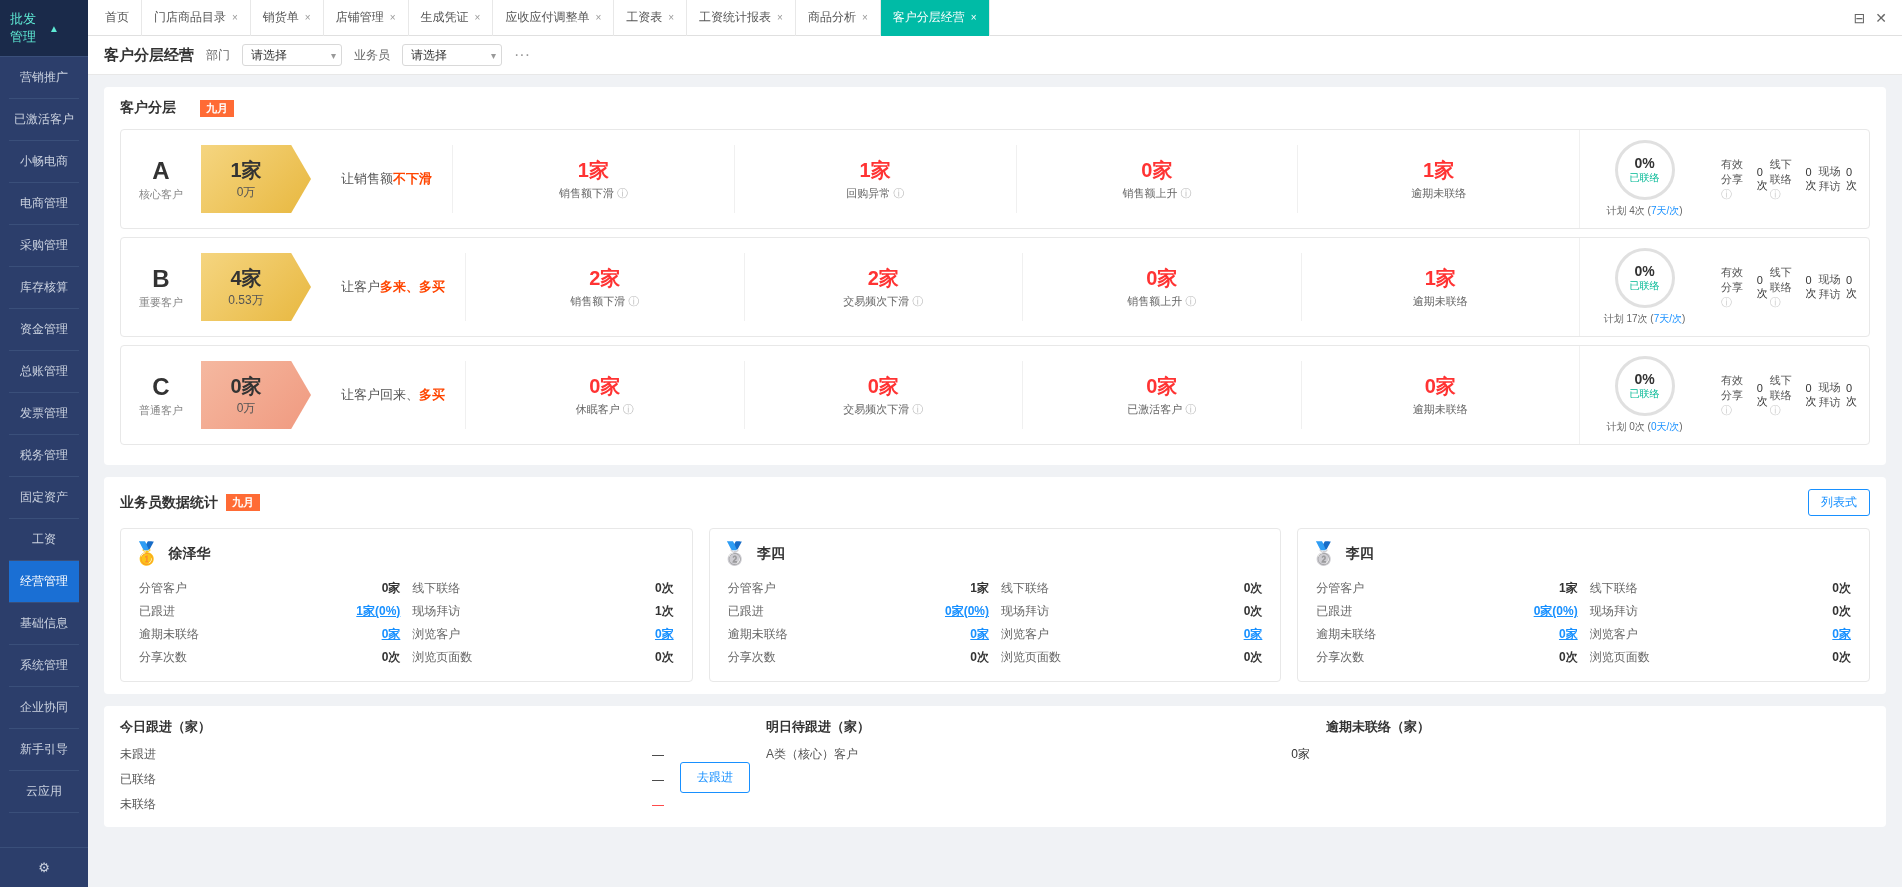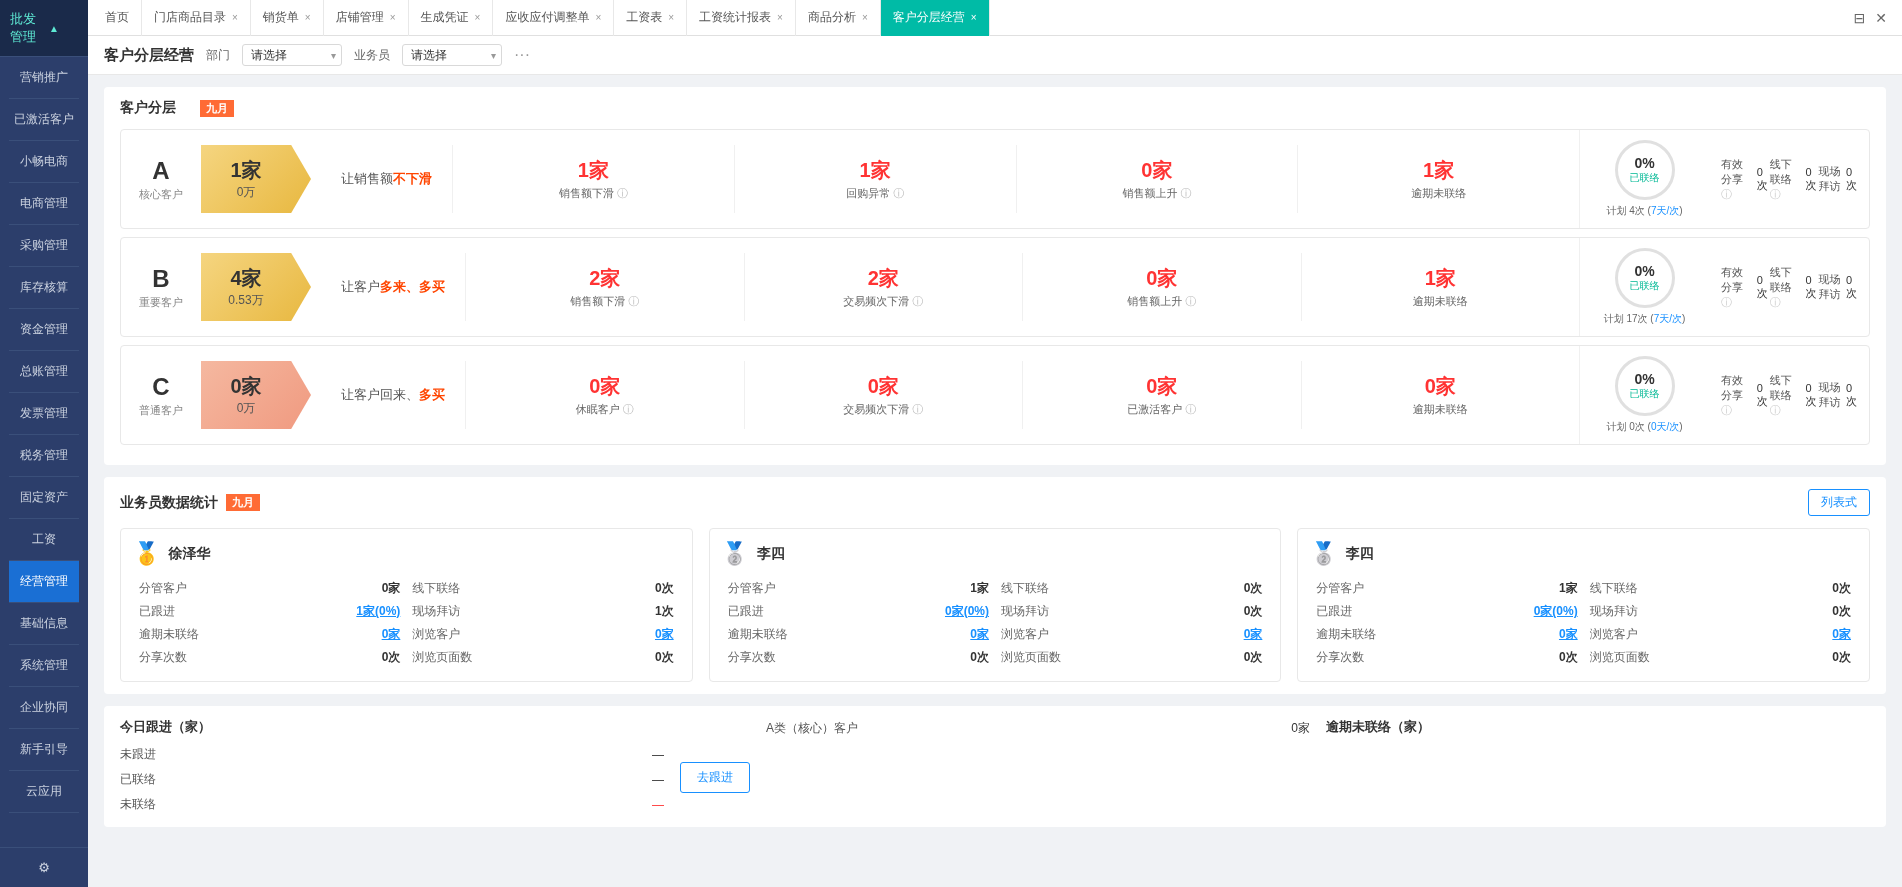--- a/index.html
+++ b/index.html
@@ -765,20 +765,21 @@
               <div class="follow-row">
                 <span>未联络</span>
                 <span class="val red">—</span>
               </div>
             </div>
         </div>
         <div style="display:flex;align-items:flex-start;padding-top:20px;">
           <button class="follow-btn">去跟进</button>
         </div>
         <div>
+          <div class="follow-col-title">明日待跟进（家）</div>
           <div class="follow-rows" id="tomorrow-rows">
               <div class="follow-row">
                 <span>A类（核心）客户</span>
                 <span class="val">0家</span>
               </div>
             </div>
         </div>
         <div>
           <div class="follow-col-title">逾期未联络（家）</div>
           <div class="follow-rows" id="overdue-rows"></div>

